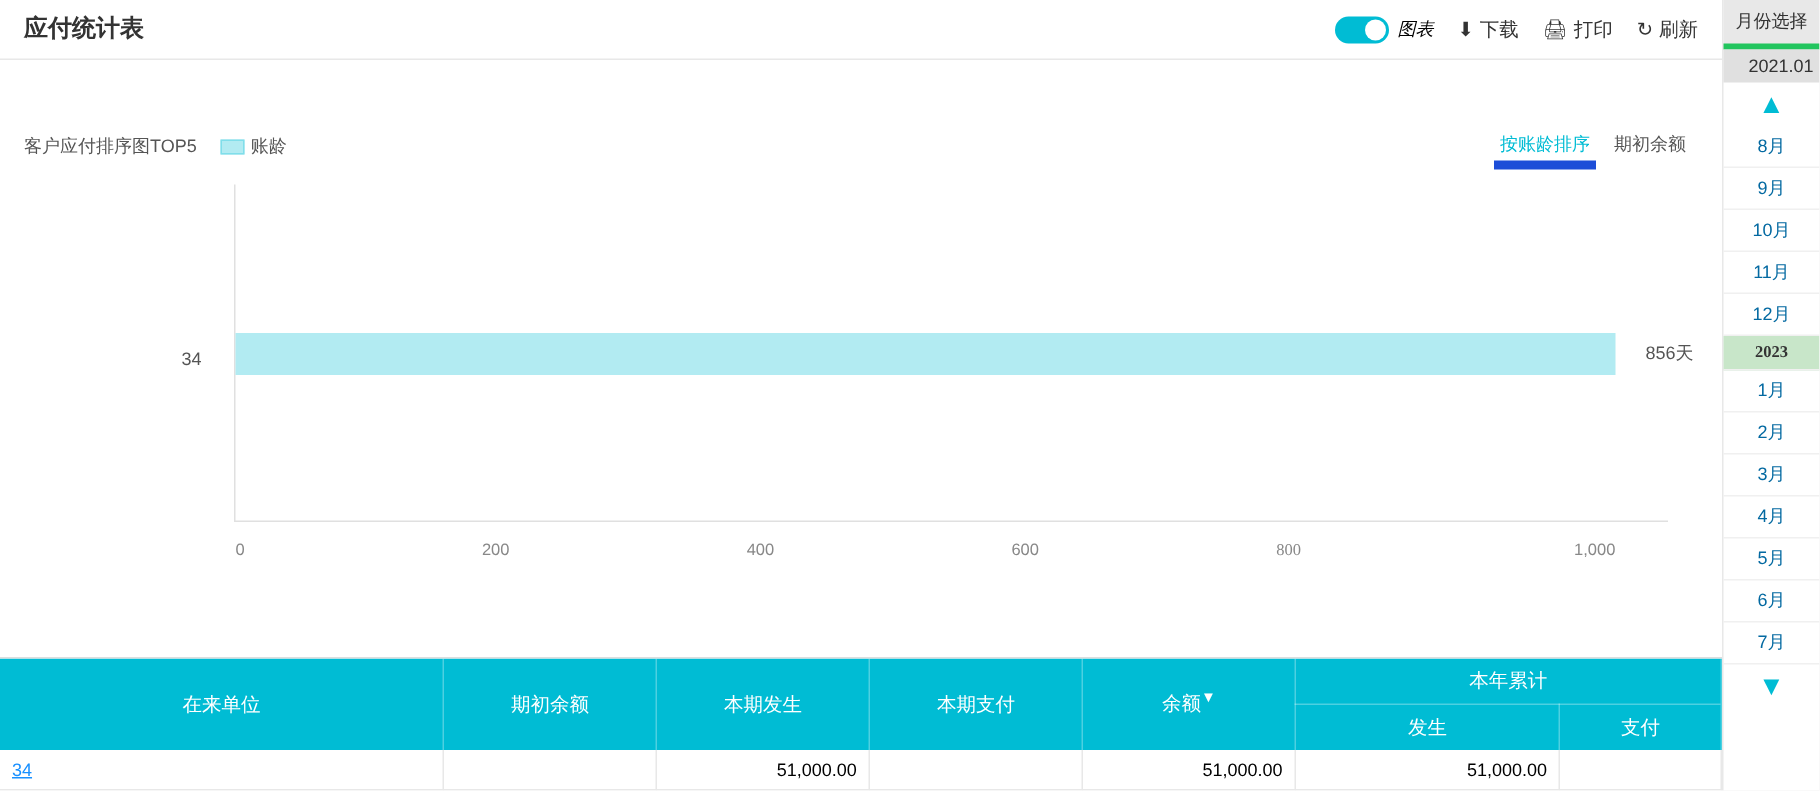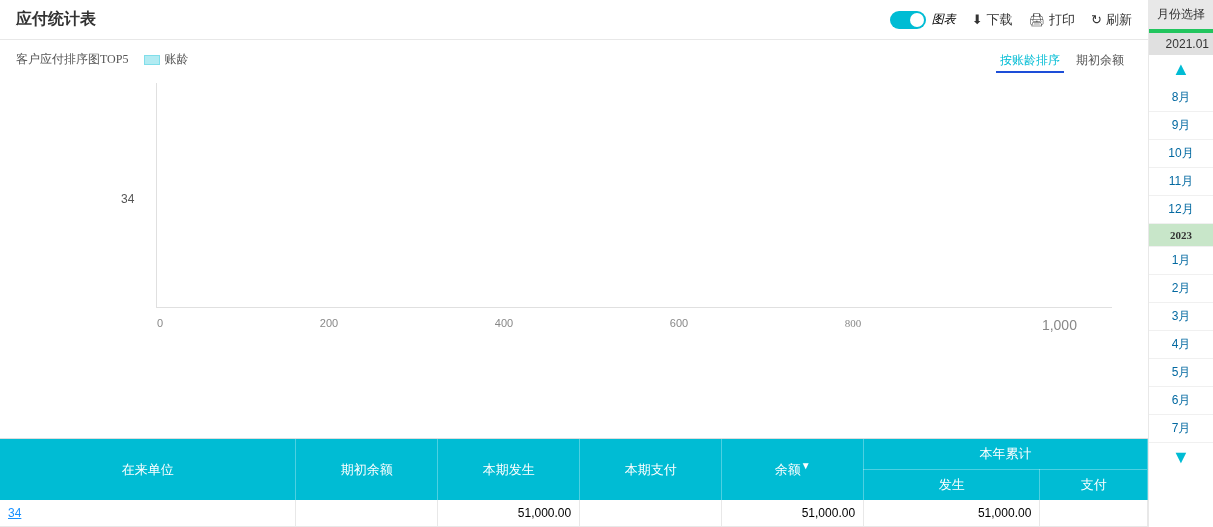--- a/index.html
+++ b/index.html
@@ -1,31 +1,31 @@
 <!DOCTYPE html>
 <html><head>
   <meta charset="utf-8">
   <style>
     * { margin: 0; padding: 0; box-sizing: border-box; }
     body { font-family: 'Microsoft YaHei', Arial, sans-serif; font-size: 12px; background: #f0f0f0; width: 1213px; height: 527px; overflow: hidden; display: flex; }
 
-    .main-content { flex: 1; display: flex; flex-direction: column; background: #fff; }
+    .main-content { flex: 1; display: flex; flex-direction: column; background: #fff; gap: 36px; }
 
     
     .header { display: flex; align-items: center; justify-content: space-between; padding: 8px 16px; background: #fff; border-bottom: 1px solid #e8e8e8; height: 40px; }
     .header-title { font-size: 16px; font-weight: bold; color: #333; }
     .header-actions { display: flex; align-items: center; gap: 16px; }
     .toggle-container { display: flex; align-items: flex-start; gap: 6px; font-style: italic; }
     .toggle-switch { width: 36px; height: 18px; background: #00bcd4; border-radius: 9px; position: relative; cursor: pointer; }
     .toggle-switch::after { content: ''; position: absolute; width: 14px; height: 14px; background: #fff; border-radius: 50%; top: 2px; right: 2px; }
     .action-btn { display: flex; align-items: center; gap: 4px; color: #333; cursor: pointer; font-size: 13px; }
 
     
     .chart-section { padding: 10px 16px; flex: 1; display: flex; flex-direction: column; background: #fff; }
-    .chart-legend { display: flex; align-items: center; gap: 16px; margin-bottom: 8px; font-family: Liberation Serif, serif; }
+    .chart-legend { display: flex; align-items: center; gap: 16px; margin-bottom: 8px; }
     .legend-title { color: #555; font-size: 12px; }
     .legend-item { display: flex; align-items: center; gap: 4px; }
     .legend-color { width: 16px; height: 10px; background: #b2ebf2; border: 1px solid #80deea; }
     .legend-label { font-size: 12px; color: #555; }
     .chart-inner { position: relative; width: 100%; height: 260px; }
 
     
     .x-axis-line { position: absolute; bottom: 35px; left: 140px; right: 20px; height: 1px; background: #e0e0e0; }
     .y-axis-line { position: absolute; top: 0; bottom: 35px; left: 140px; width: 1px; background: #e0e0e0; }
 
@@ -42,21 +42,21 @@
     
     .sidebar { width: 65px; background: #fff; border-left: 1px solid #e8e8e8; display: flex; flex-direction: column; }
     .sidebar-header { background: #e8e8e8; padding: 6px 4px; font-size: 12px; text-align: center; color: #333; border-bottom: 4px solid #22c55e; }
     .sidebar-year-label { background: #e0e0e0; padding: 4px; font-size: 12px; text-align: right; color: #333; }
     .sidebar-scroll-btn { text-align: center; padding: 4px; color: #00bcd4; cursor: pointer; font-size: 16px; }
     .sidebar-month { padding: 5px 4px; text-align: center; font-size: 12px; color: #0369a1; cursor: pointer; border-bottom: 1px solid #f0f0f0; }
     .sidebar-month.year-marker { background: #c8e6c9; color: #333; font-weight: bold; }
 
     .chart-sort-area { display: flex; justify-content: flex-end; padding-right: 4px; padding-bottom: 4px; gap: 8px; }
     .sort-tab { font-size: 12px; color: #555; cursor: pointer; padding: 2px 4px; }
-    .sort-tab.active { color: #00bcd4; border-bottom: 2px solid #1d4ed8; }
+    .sort-tab.active { color: #00bcd4; border-bottom: 6px solid #1d4ed8; }
 
     .relative-wrapper { position: relative; }
   </style>
 </head>
 <body>
 
 <div class="main-content">
 
   <div class="header">
     <div class="header-title">应付统计表</div>
@@ -94,28 +94,32 @@
         <span class="sort-tab">期初余额</span>
       </div>
     </div>
 
     <div class="chart-inner">
       <div class="y-axis-line"></div>
       <div class="x-axis-line"></div>
 
       <div style="position:absolute; left:105px; top:42%; font-size:12px; color:#555;">34</div>
 
+      <div style="position:absolute; top:38%; left:141px; right:55px; height:28px;">
+        <div style="width:100%; height:100%; background:#b2ebf2;"></div>
+        <div style="position:absolute; right:-52px; top:50%; transform:translateY(-50%); font-size:12px; color:#555;">856天</div>
+      </div>
 
       <div style="position:absolute; bottom:10px; left:141px; right:55px; display:flex; justify-content:space-between;">
         <span style="font-size:11px;color:#888;">0</span>
         <span style="font-size:11px;color:#888;">200</span>
         <span style="font-size:11px;color:#888;">400</span>
         <span style="font-size:11px;color:#888;">600</span>
         <span style="font-size:11px;color:#888;font-family:Liberation Serif, serif;">800</span>
-        <span style="font-size:14px;color:#888;margin-left:24px;">1,000</span>
+        <span style="font-size:11px;color:#888;margin-left:24px;">1,000</span>
       </div>
     </div>
   </div>
 
   <div class="table-section">
     <div class="table-wrapper">
       <table>
         <thead>
           <tr class="table-header-row-1">
             <th rowspan="2" style="width:25%;">在来单位</th>

